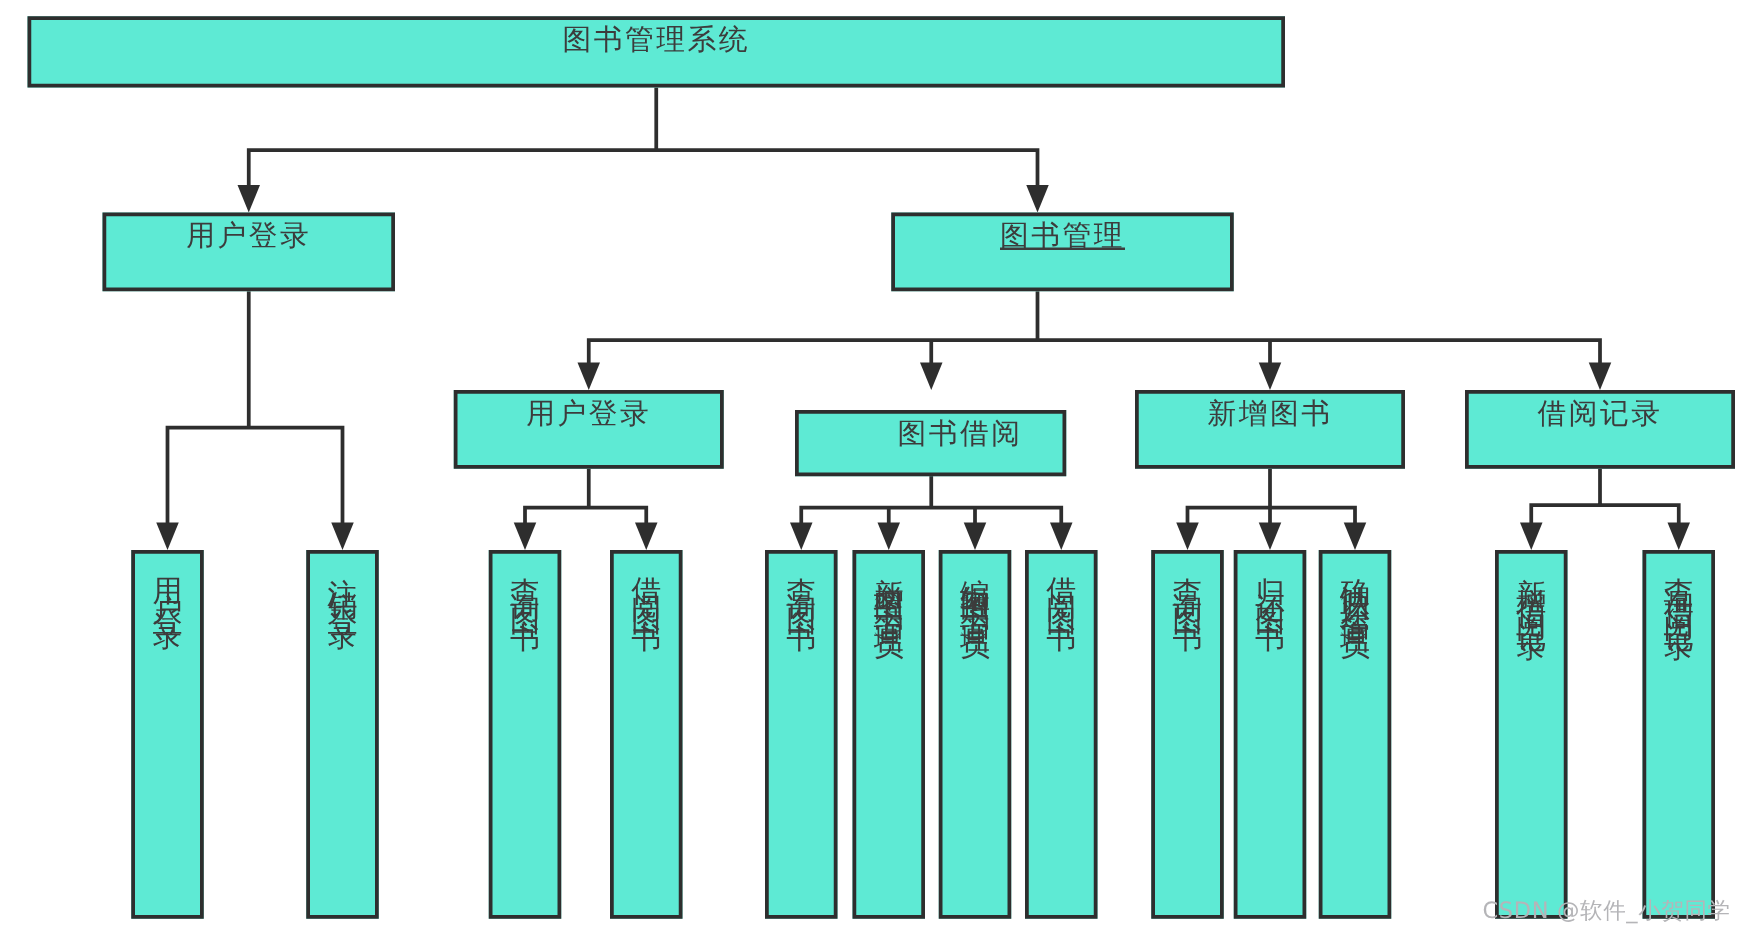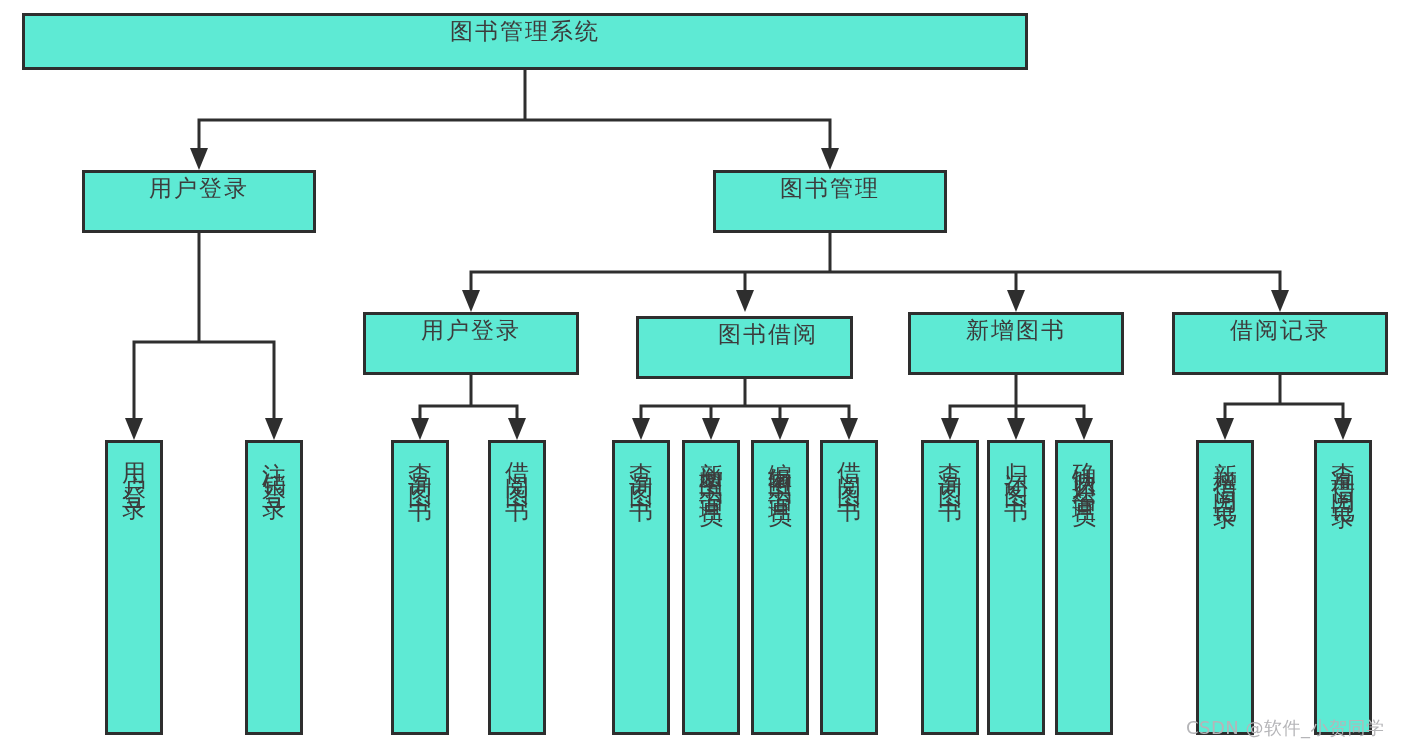--- a/index.html
+++ b/index.html
@@ -19,24 +19,24 @@
     font-size:24px;line-height:1.0;
   }
   .ls4{letter-spacing:12px;}
   .ls6{letter-spacing:9px;}
   .ls9{letter-spacing:6px;}
 
   
   .n-root{left:22px;top:13px;width:1006px;height:57px;}
   
   .n-a{left:82px;top:170px;width:234px;height:63px;}
-  .n-b{left:713px;top:170px;width:234px;height:63px;}
+  .n-b{left:713px;top:170px;width:274px;height:63px;text-decoration:underline;}
   
   .n-c1{left:363px;top:312px;width:216px;height:63px;}
-  .n-c2{left:636px;top:316px;width:217px;height:63px;padding-left:47px;}
+  .n-c2{left:636px;top:328px;width:217px;height:53px;padding-left:47px;}
   .n-c3{left:908px;top:312px;width:216px;height:63px;}
   .n-c4{left:1172px;top:312px;width:216px;height:63px;}
   
   .leaf{top:440px;width:58px;height:295px;}
   .n-l1{left:105px;}  .n-l2{left:245px;}
   .n-l3{left:391px;}  .n-l4{left:488px;}
   .n-l5{left:612px;}  .n-l6{left:682px;}
   .n-l7{left:751px;}  .n-l8{left:820px;}
   .n-l9{left:921px;}  .n-l10{left:987px;} .n-l11{left:1055px;}
   .n-l12{left:1196px;}.n-l13{left:1314px;}

